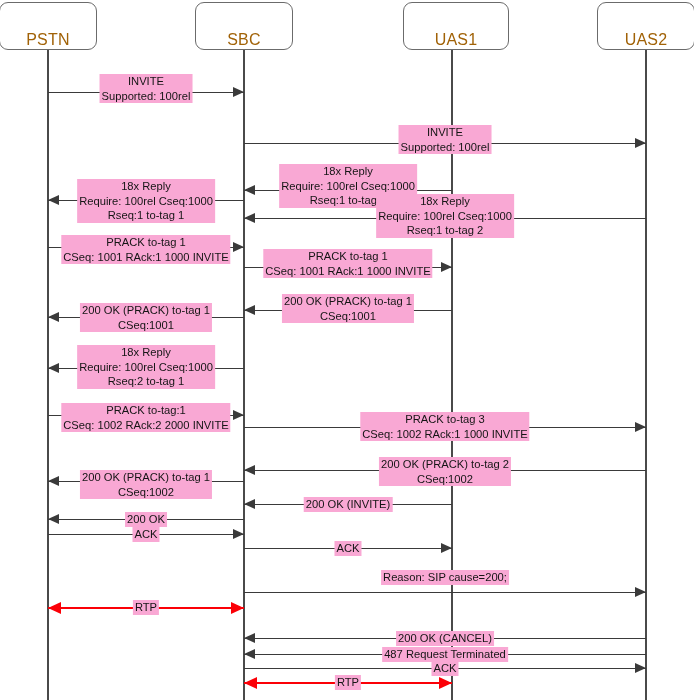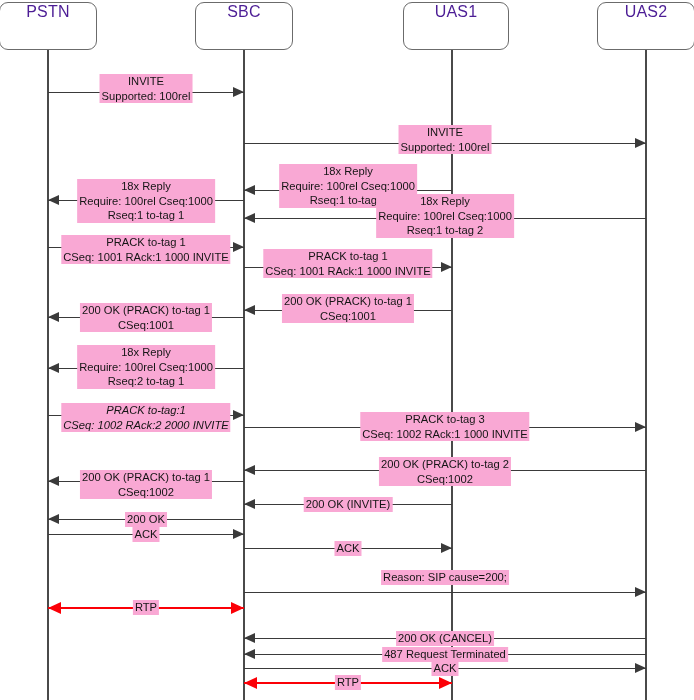--- a/index.html
+++ b/index.html
@@ -19,24 +19,24 @@
     background: #ffffff;
     overflow: hidden;
   }
   .lifeline-box {
     position: absolute;
     box-sizing: border-box;
     border: 1.4px solid #6b6b6b;
     border-radius: 9px;
     background: #ffffff;
     display: flex;
-    align-items: flex-start;
+    align-items: flex-end;
     justify-content: center;
     font-size: 16px;
-    color: #4c1d95;
+    color: #a16207;
     letter-spacing: 0.2px;
   }
   .lifeline-line {
     position: absolute;
     width: 1.6px;
     background: #4a4a4a;
   }
   .msg-line {
     position: absolute;
     height: 0;
@@ -192,21 +192,21 @@
         <div class="arrowhead left" style="left: 48px; top: 363.4px;"></div>
         <div class="msg-label" style="left: 146px; top: 345px;">
           <span class="l1">18x Reply</span>
           <span class="l2">Require: 100rel Cseq:1000</span>
           <span class="l3">Rseq:2 to-tag 1</span>
         </div>
       </div>
       <div>
         <div class="msg-line" style="left: 48px; width: 196px; top: 415px;"></div>
         <div class="arrowhead right" style="left: 233px; top: 410.4px;"></div>
-        <div class="msg-label" style="left: 146px; top: 403px; font-style: italic;">
+        <div class="msg-label" style="left: 146px; top: 403px;">
           <span class="l1">PRACK to-tag:1</span>
           <span class="l2">CSeq: 1002 RAck:2 2000 INVITE</span>
         </div>
       </div>
       <div>
         <div class="msg-line" style="left: 244px; width: 402px; top: 427px;"></div>
         <div class="arrowhead right" style="left: 635px; top: 422.4px;"></div>
         <div class="msg-label" style="left: 445px; top: 412px;">
           <span class="l1">PRACK to-tag 3</span>
           <span class="l2">CSeq: 1002 RAck:1 1000 INVITE</span>

